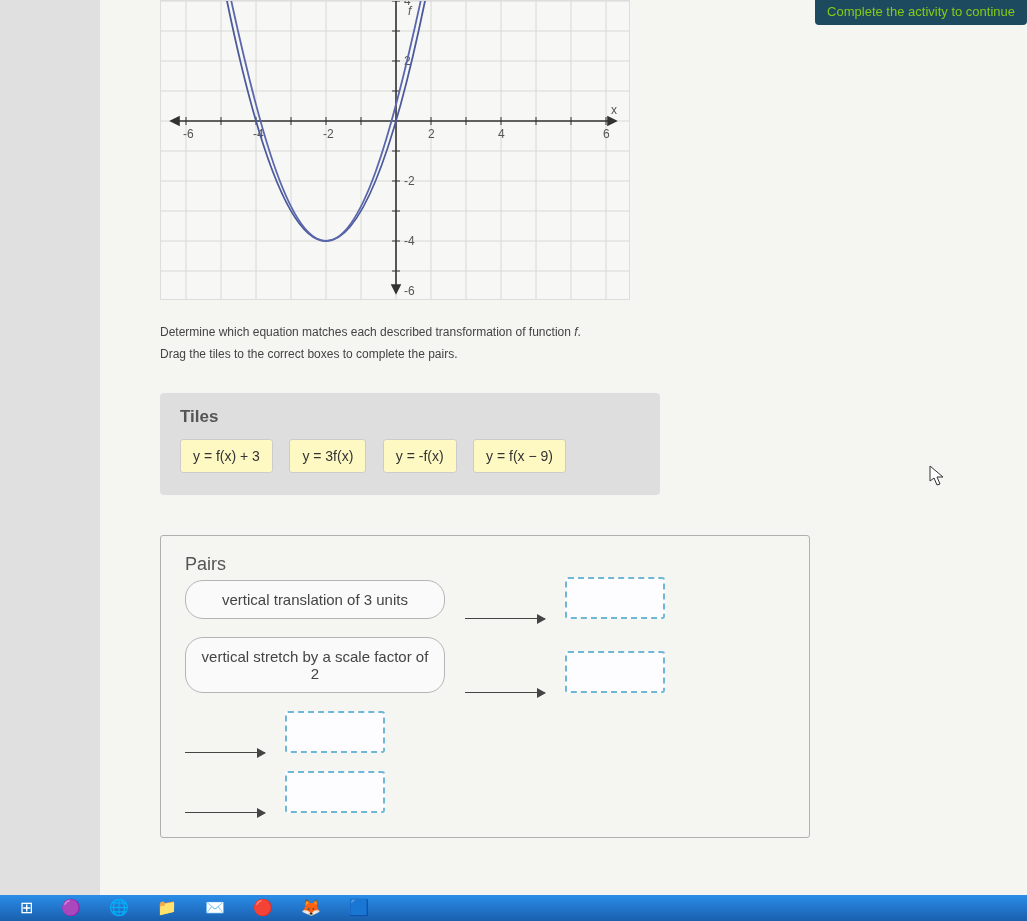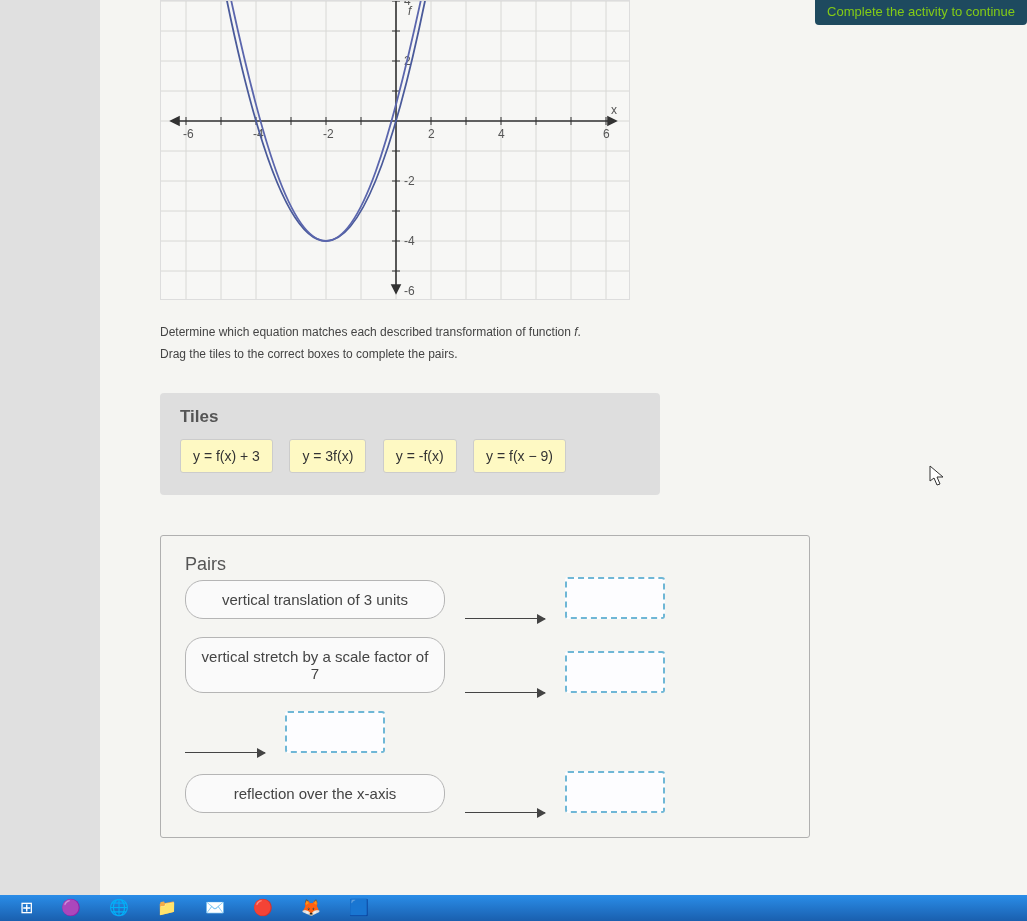--- a/index.html
+++ b/index.html
@@ -288,30 +288,29 @@
 
   <div class="pairs-panel">
     <h4>Pairs</h4>
 
     <div class="pair-row">
       <div class="pair-label">vertical translation of 3 units</div>
       <div class="arrow"></div>
       <div class="drop-zone"></div>
     </div>
     <div class="pair-row">
-      <div class="pair-label">vertical stretch by a scale factor of 7</div>
+      <div class="pair-label">vertical stretch by a scale factor of 2</div>
       <div class="arrow"></div>
       <div class="drop-zone"></div>
     </div>
     <div class="pair-row">
       <div class="arrow"></div>
       <div class="drop-zone"></div>
     </div>
     <div class="pair-row" style="margin-bottom:0">
-      <div class="pair-label">reflection over the x-axis</div>
       <div class="arrow"></div>
       <div class="drop-zone"></div>
     </div>
   </div>
 
 </div>
 
 <svg class="cursor-svg" width="18" height="22">
   <path d="M1 1 L1 16 L5 13 L8 20 L11 19 L8 12 L14 12 Z" fill="#fff" stroke="#333" stroke-width="1"></path>
 </svg>

